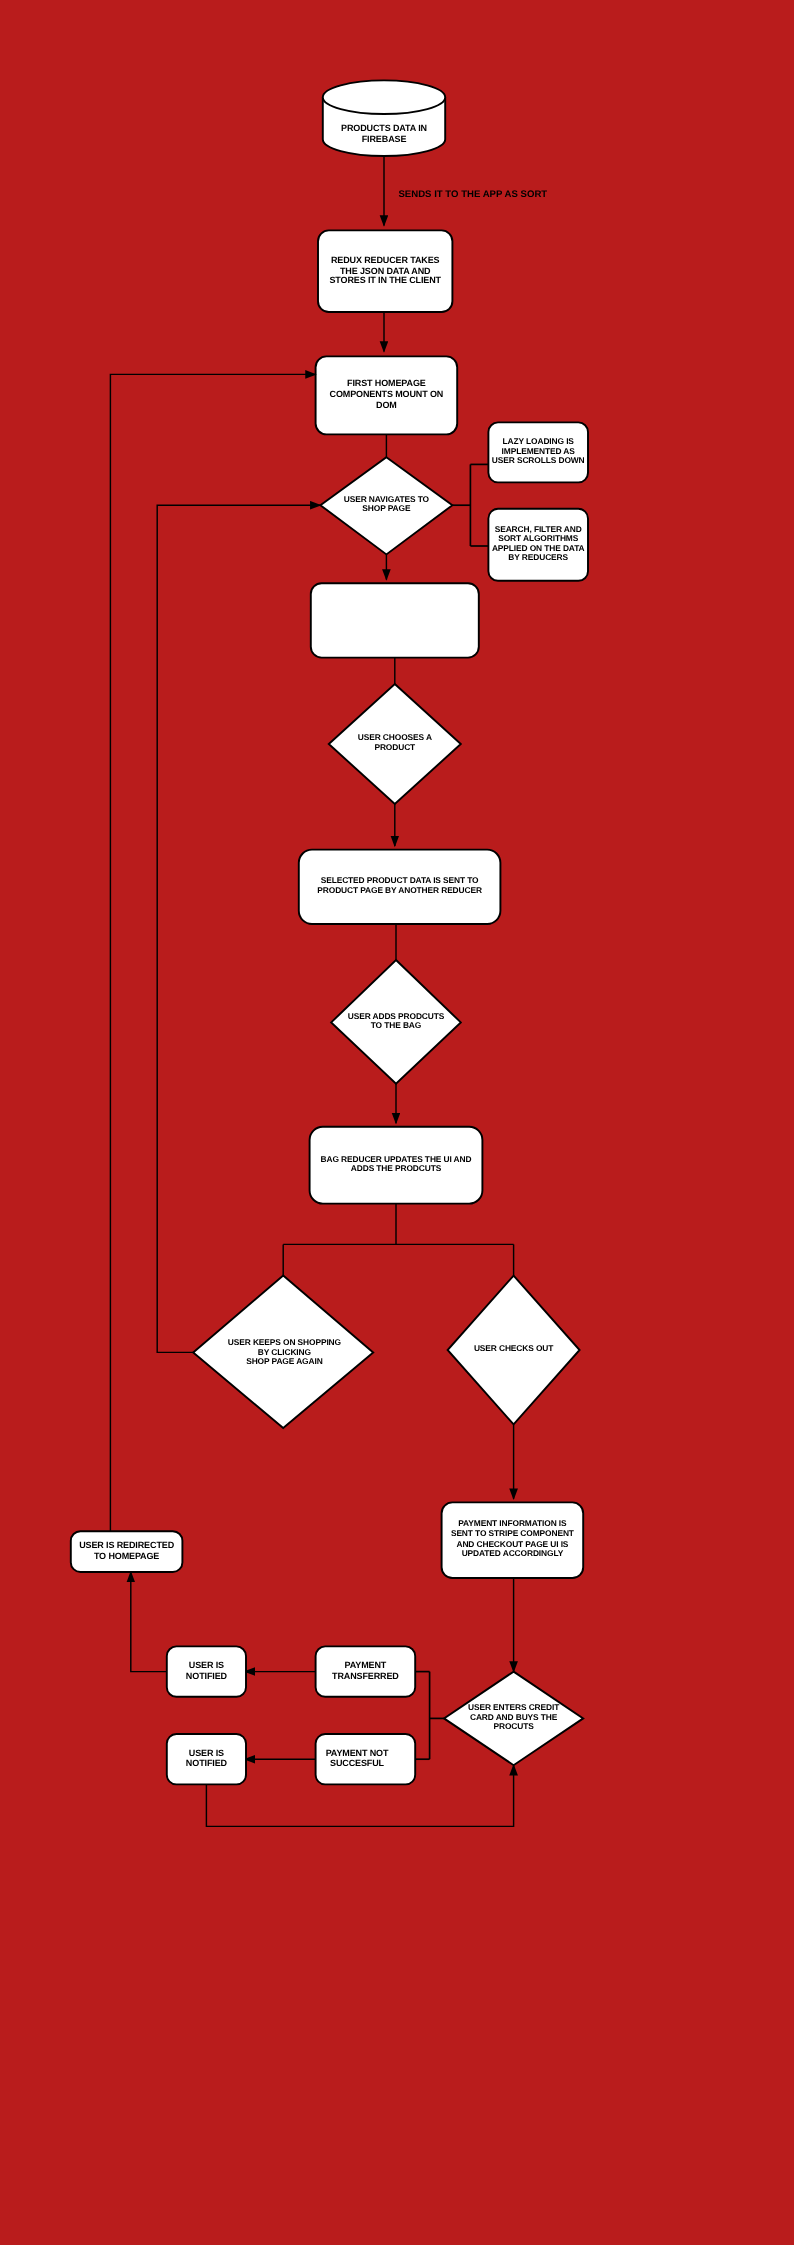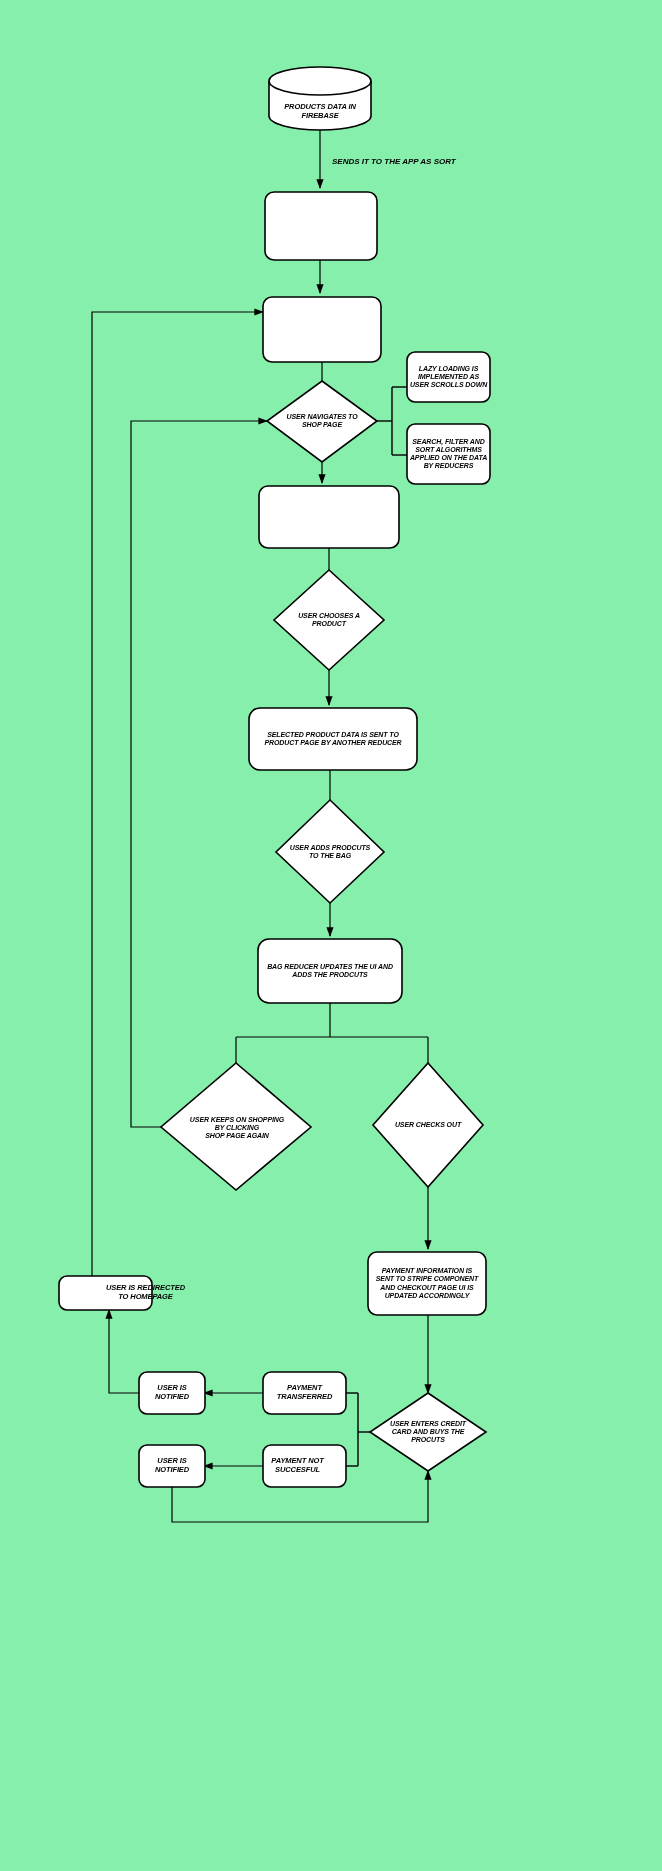--- a/index.html
+++ b/index.html
@@ -7,23 +7,22 @@
     padding: 0;
     background: #ffffff;
   }
   body {
     font-family: "Liberation Sans", sans-serif;
   }
   #canvas {
     position: relative;
     width: 662px;
     height: 1871px;
-    background: #86efac;
+    background: #b91c1c;
     overflow: hidden;
-    font-style: italic;
   }
   #flow-svg {
     position: absolute;
     left: 0;
     top: 0;
     width: 662px;
     height: 1871px;
   }
   .node-label {
     position: absolute;
@@ -155,21 +154,27 @@
       <path d="M92,1276 L92,312 L263,312" stroke-width="1.2" marker-end="url(#arrow)"></path>
 
     </g>
   </svg>
 
   <div class="node-label s75" style="left:262px; top:95px; width:116px; height:34px;">PRODUCTS DATA IN
 FIREBASE</div>
 
   <div class="edge-label s8" style="left:332px; top:157px;">SENDS IT TO THE APP AS SORT</div>
 
-
+  <div class="node-label s75" style="left:265px; top:192px; width:112px; height:68px;">REDUX REDUCER TAKES
+THE JSON DATA AND
+STORES IT IN THE CLIENT</div>
+
+  <div class="node-label s75" style="left:263px; top:297px; width:118px; height:65px;">FIRST HOMEPAGE
+COMPONENTS MOUNT ON
+DOM</div>
 
   <div class="node-label s7" style="left:270px; top:404px; width:104px; height:34px;">USER NAVIGATES TO
 SHOP PAGE</div>
 
   <div class="node-label s7" style="left:409px; top:352px; width:79px; height:50px;">LAZY LOADING IS
 IMPLEMENTED AS
 USER SCROLLS DOWN</div>
 
   <div class="node-label s7" style="left:409px; top:424px; width:79px; height:60px;">SEARCH, FILTER AND
 SORT ALGORITHMS
@@ -209,16 +214,16 @@
 
   <div class="node-label s75" style="left:140px; top:1372px; width:64px; height:42px;">USER IS
 NOTIFIED</div>
 
   <div class="node-label s75" style="left:264px; top:1445px; width:67px; height:42px;">PAYMENT NOT
 SUCCESFUL</div>
 
   <div class="node-label s75" style="left:140px; top:1445px; width:64px; height:42px;">USER IS
 NOTIFIED</div>
 
-  <div class="node-label s75" style="left:60px; top:1276px; width:91px; height:34px;padding-left:40px;">USER IS REDIRECTED
+  <div class="node-label s75" style="left:60px; top:1276px; width:91px; height:34px;">USER IS REDIRECTED
 TO HOMEPAGE</div>
 
 </div>
 
 </body></html>

